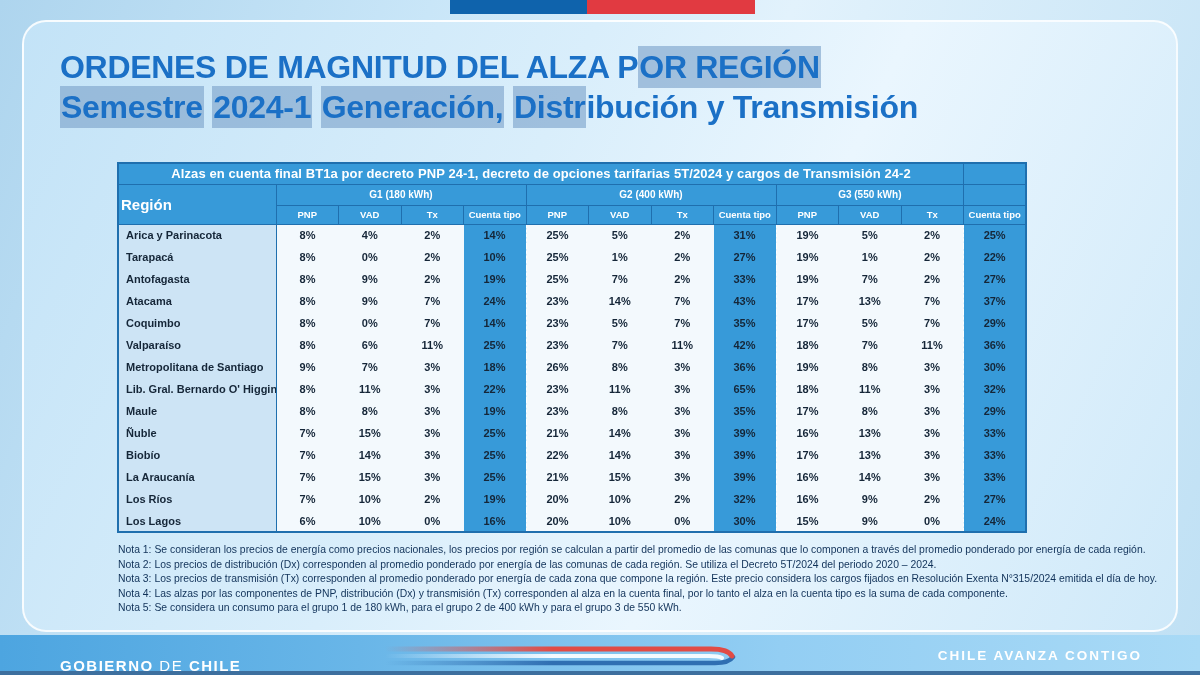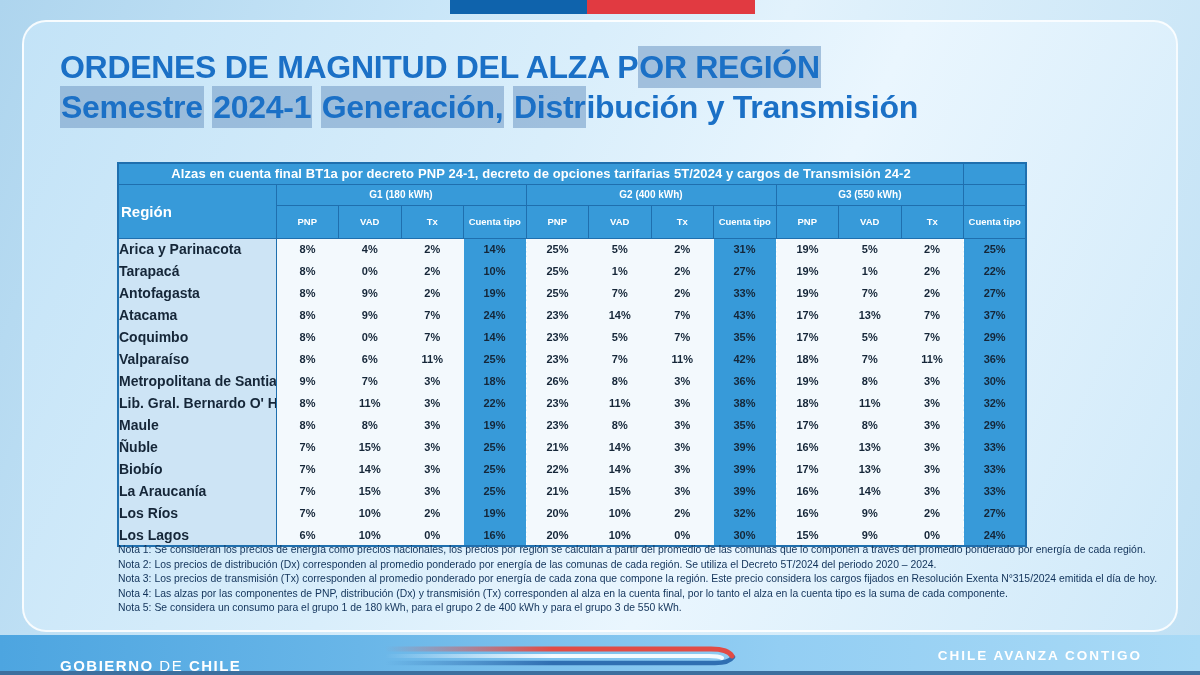--- a/index.html
+++ b/index.html
@@ -22,24 +22,24 @@
   .title-l2 { top:88px; }
   .hl { background:rgba(122,162,202,.62); padding:3px 1px;text-align:right; }
 
   table.alzas { position:absolute; left:117px; top:162px; width:908px;
     border-collapse:collapse; table-layout:fixed; border:2px solid #1f6fae; }
   .alzas th, .alzas td { padding:0; font-weight:bold; text-align:center;
     overflow:hidden; white-space:nowrap; }
   .alzas thead th { background:#379ad9; color:#ffffff; border:1px solid #1f6fae; }
   .banner-row th { height:21px; font-size:13px; letter-spacing:0.1px; }
   .group-row th  { height:21px; font-size:10px; }
-  .sub-row th    { height:33px; font-size:9.5px; }
+  .sub-row th    { height:19px; font-size:9.5px; }
   th.region-h { text-align:left; padding-left:2px; font-size:15px; }
   .alzas tbody td { height:22px; font-size:11px; color:#152638; background:#f3f9fd; border:none; }
-  .alzas tbody td.region { background:#cde4f5; text-align:left; font-size:14px;
+  .alzas tbody td.region { background:#cde4f5; text-align:left; padding-left:7px; font-size:11px;
     border-right:1px solid #1f6fae; }
   .alzas tbody td.ct { background:#379ad9; }
   .alzas .dash { border-right:1px dashed rgba(255,255,255,.95) !important; }
 
   .notes { position:absolute; left:118px; top:543px; width:1040px;
     color:#113259; font-size:10.4px; line-height:14.5px; }
 
   .footer { position:absolute; left:0; top:635px; width:1200px; height:36px;
     background:linear-gradient(90deg,#4da5e0 0%,#69b6e8 30%,#93cef3 65%,#a9daf6 100%); }
   .bottom-strip { position:absolute; left:0; top:671px; width:1200px; height:4px; background:#3d6f9e; }
@@ -215,21 +215,21 @@
         </tr>
         <tr>
           <td class="region">Lib. Gral. Bernardo O' Higgins</td>
           <td>8%</td>
           <td>11%</td>
           <td>3%</td>
           <td class="ct dash">22%</td>
           <td>23%</td>
           <td>11%</td>
           <td>3%</td>
-          <td class="ct dash">38%</td>
+          <td class="ct dash">65%</td>
           <td>18%</td>
           <td>11%</td>
           <td class="dash">3%</td>
           <td class="ct">32%</td>
         </tr>
         <tr>
           <td class="region">Maule</td>
           <td>8%</td>
           <td>8%</td>
           <td>3%</td>

